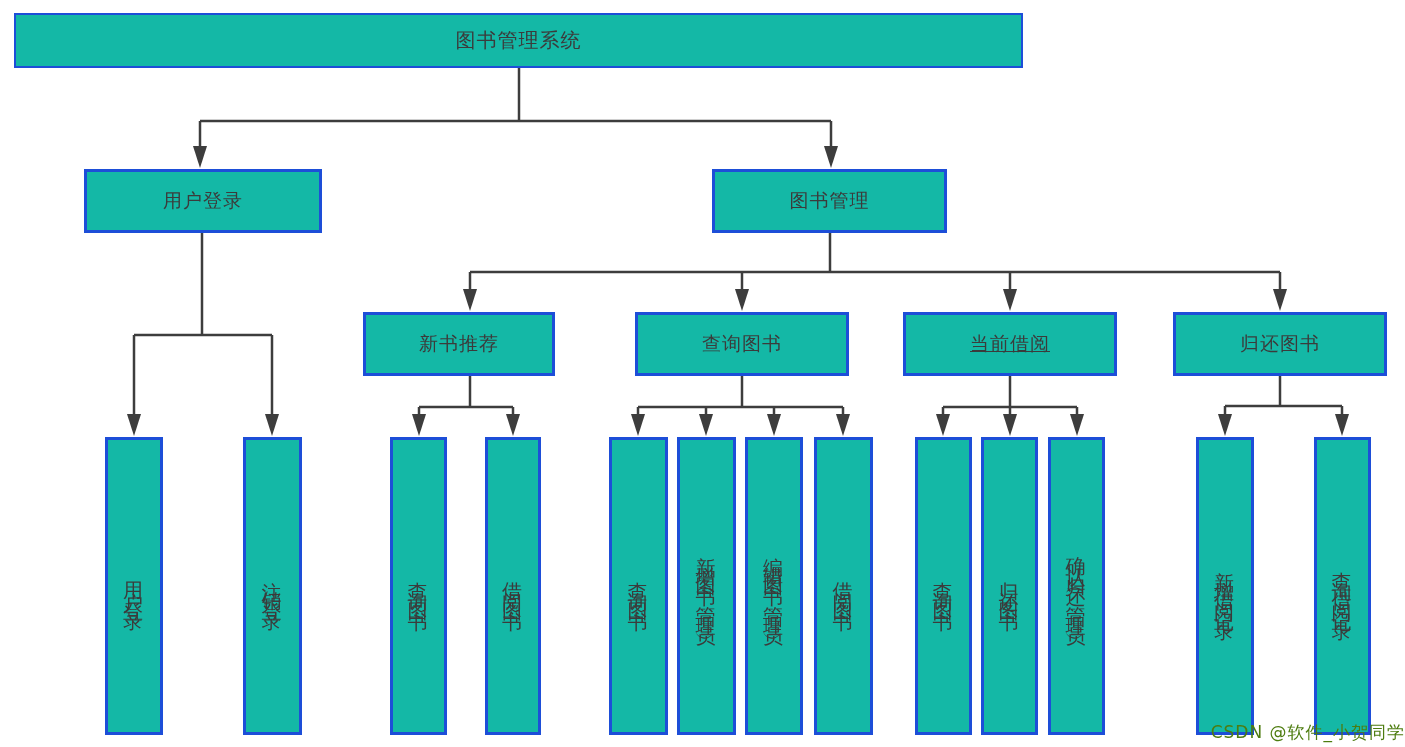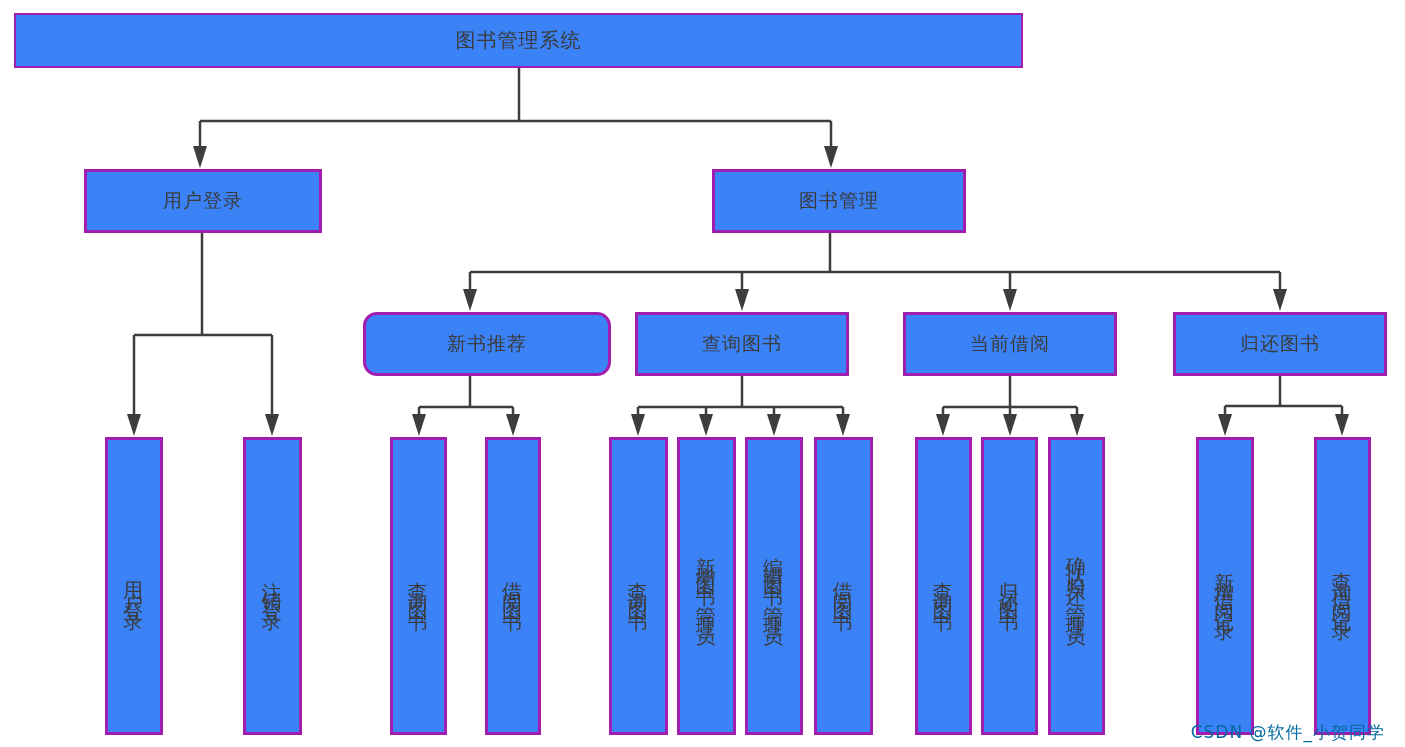--- a/index.html
+++ b/index.html
@@ -12,41 +12,41 @@
     overflow: hidden;
   }
   #connectors {
     position: absolute;
     left: 0; top: 0;
     width: 1405px; height: 747px;
   }
   .node {
     position: absolute;
     box-sizing: border-box;
-    background: #3b82f6;
-    border: 3px solid #a21caf;
+    background: #14b8a6;
+    border: 3px solid #1d4ed8;
     color: #3b3b3b;
     display: flex;
     align-items: center;
     justify-content: center;
     font-size: 19px;
     letter-spacing: 1px;
     white-space: nowrap;
   }
   .node.root {
     left: 14px; top: 13px; width: 1009px; height: 55px;
     border-width: 2px;
     font-size: 20px;
   }
   .node.lvl { height: 64px; }
   .n-user-login      { left: 84px;   top: 169px; width: 238px; }
-  .n-book-management { left: 712px;  top: 169px; width: 254px; }
-  .n-new-book        { left: 363px;  top: 312px; width: 248px; border-radius: 14px; }
+  .n-book-management { left: 712px;  top: 169px; width: 235px; }
+  .n-new-book        { left: 363px;  top: 312px; width: 192px; }
   .n-book-borrow     { left: 635px;  top: 312px; width: 214px; }
-  .n-current-borrow  { left: 903px;  top: 312px; width: 214px; }
+  .n-current-borrow  { left: 903px;  top: 312px; width: 214px; text-decoration: underline; }
   .n-borrow-records  { left: 1173px; top: 312px; width: 214px; }
   .node.leaf {
     top: 437px;
     height: 298px;
     border-width: 3px;
     writing-mode: vertical-rl;
     text-orientation: mixed;
     letter-spacing: 10px;
     font-size: 20px;
   }
@@ -58,25 +58,25 @@
   .l6  { left: 677px;  width: 59px; }
   .l7  { left: 745px;  width: 58px; }
   .l8  { left: 814px;  width: 59px; }
   .l9  { left: 915px;  width: 57px; }
   .l10 { left: 981px;  width: 57px; }
   .l11 { left: 1048px; width: 57px; }
   .l12 { left: 1196px; width: 58px; }
   .l13 { left: 1314px; width: 57px; }
   #watermark {
     position: absolute;
-    right: 20px;
+    right: 0;
     bottom: 3px;
     font-size: 17px;
     letter-spacing: 1px;
-    color: #0369a1;
+    color: #4d7c0f;
     z-index: 5;
   }
 </style>
 </head>
 <body>
 
 <div id="stage">
 
   <svg id="connectors" viewBox="0 0 1405 747" xmlns="http://www.w3.org/2000/svg">
     <g stroke="#3d3d3d" stroke-width="2.5" fill="none">

